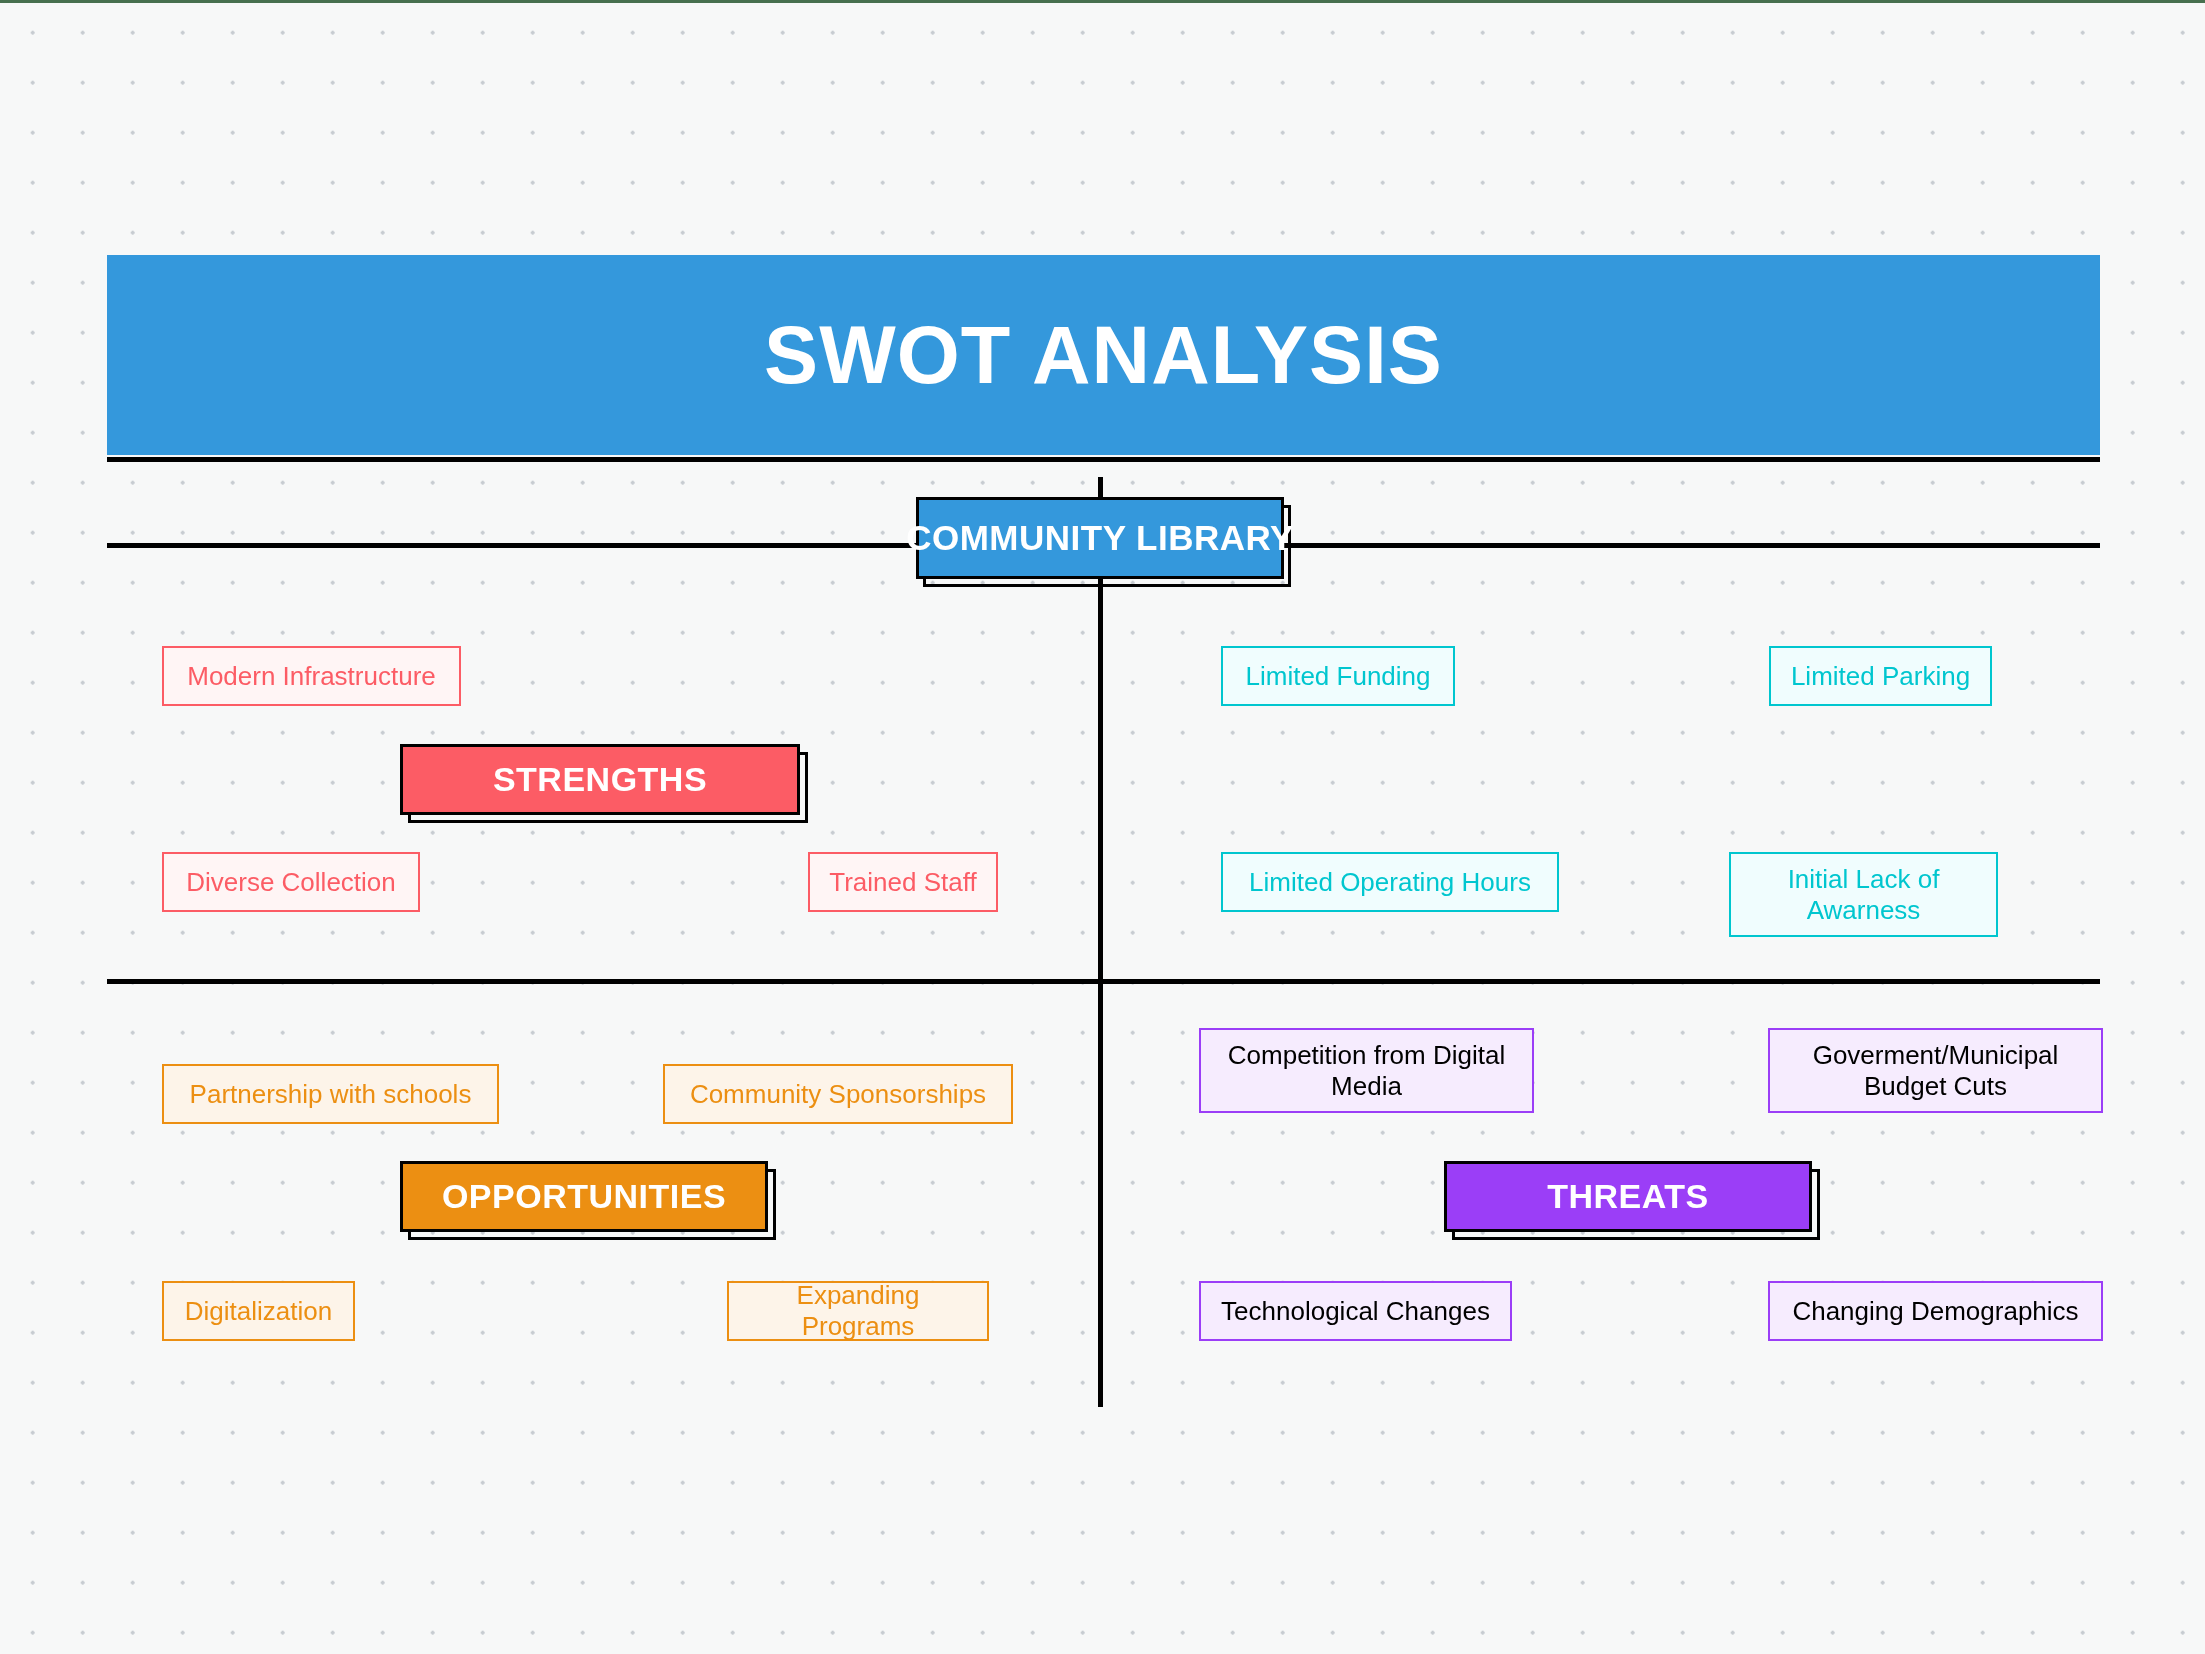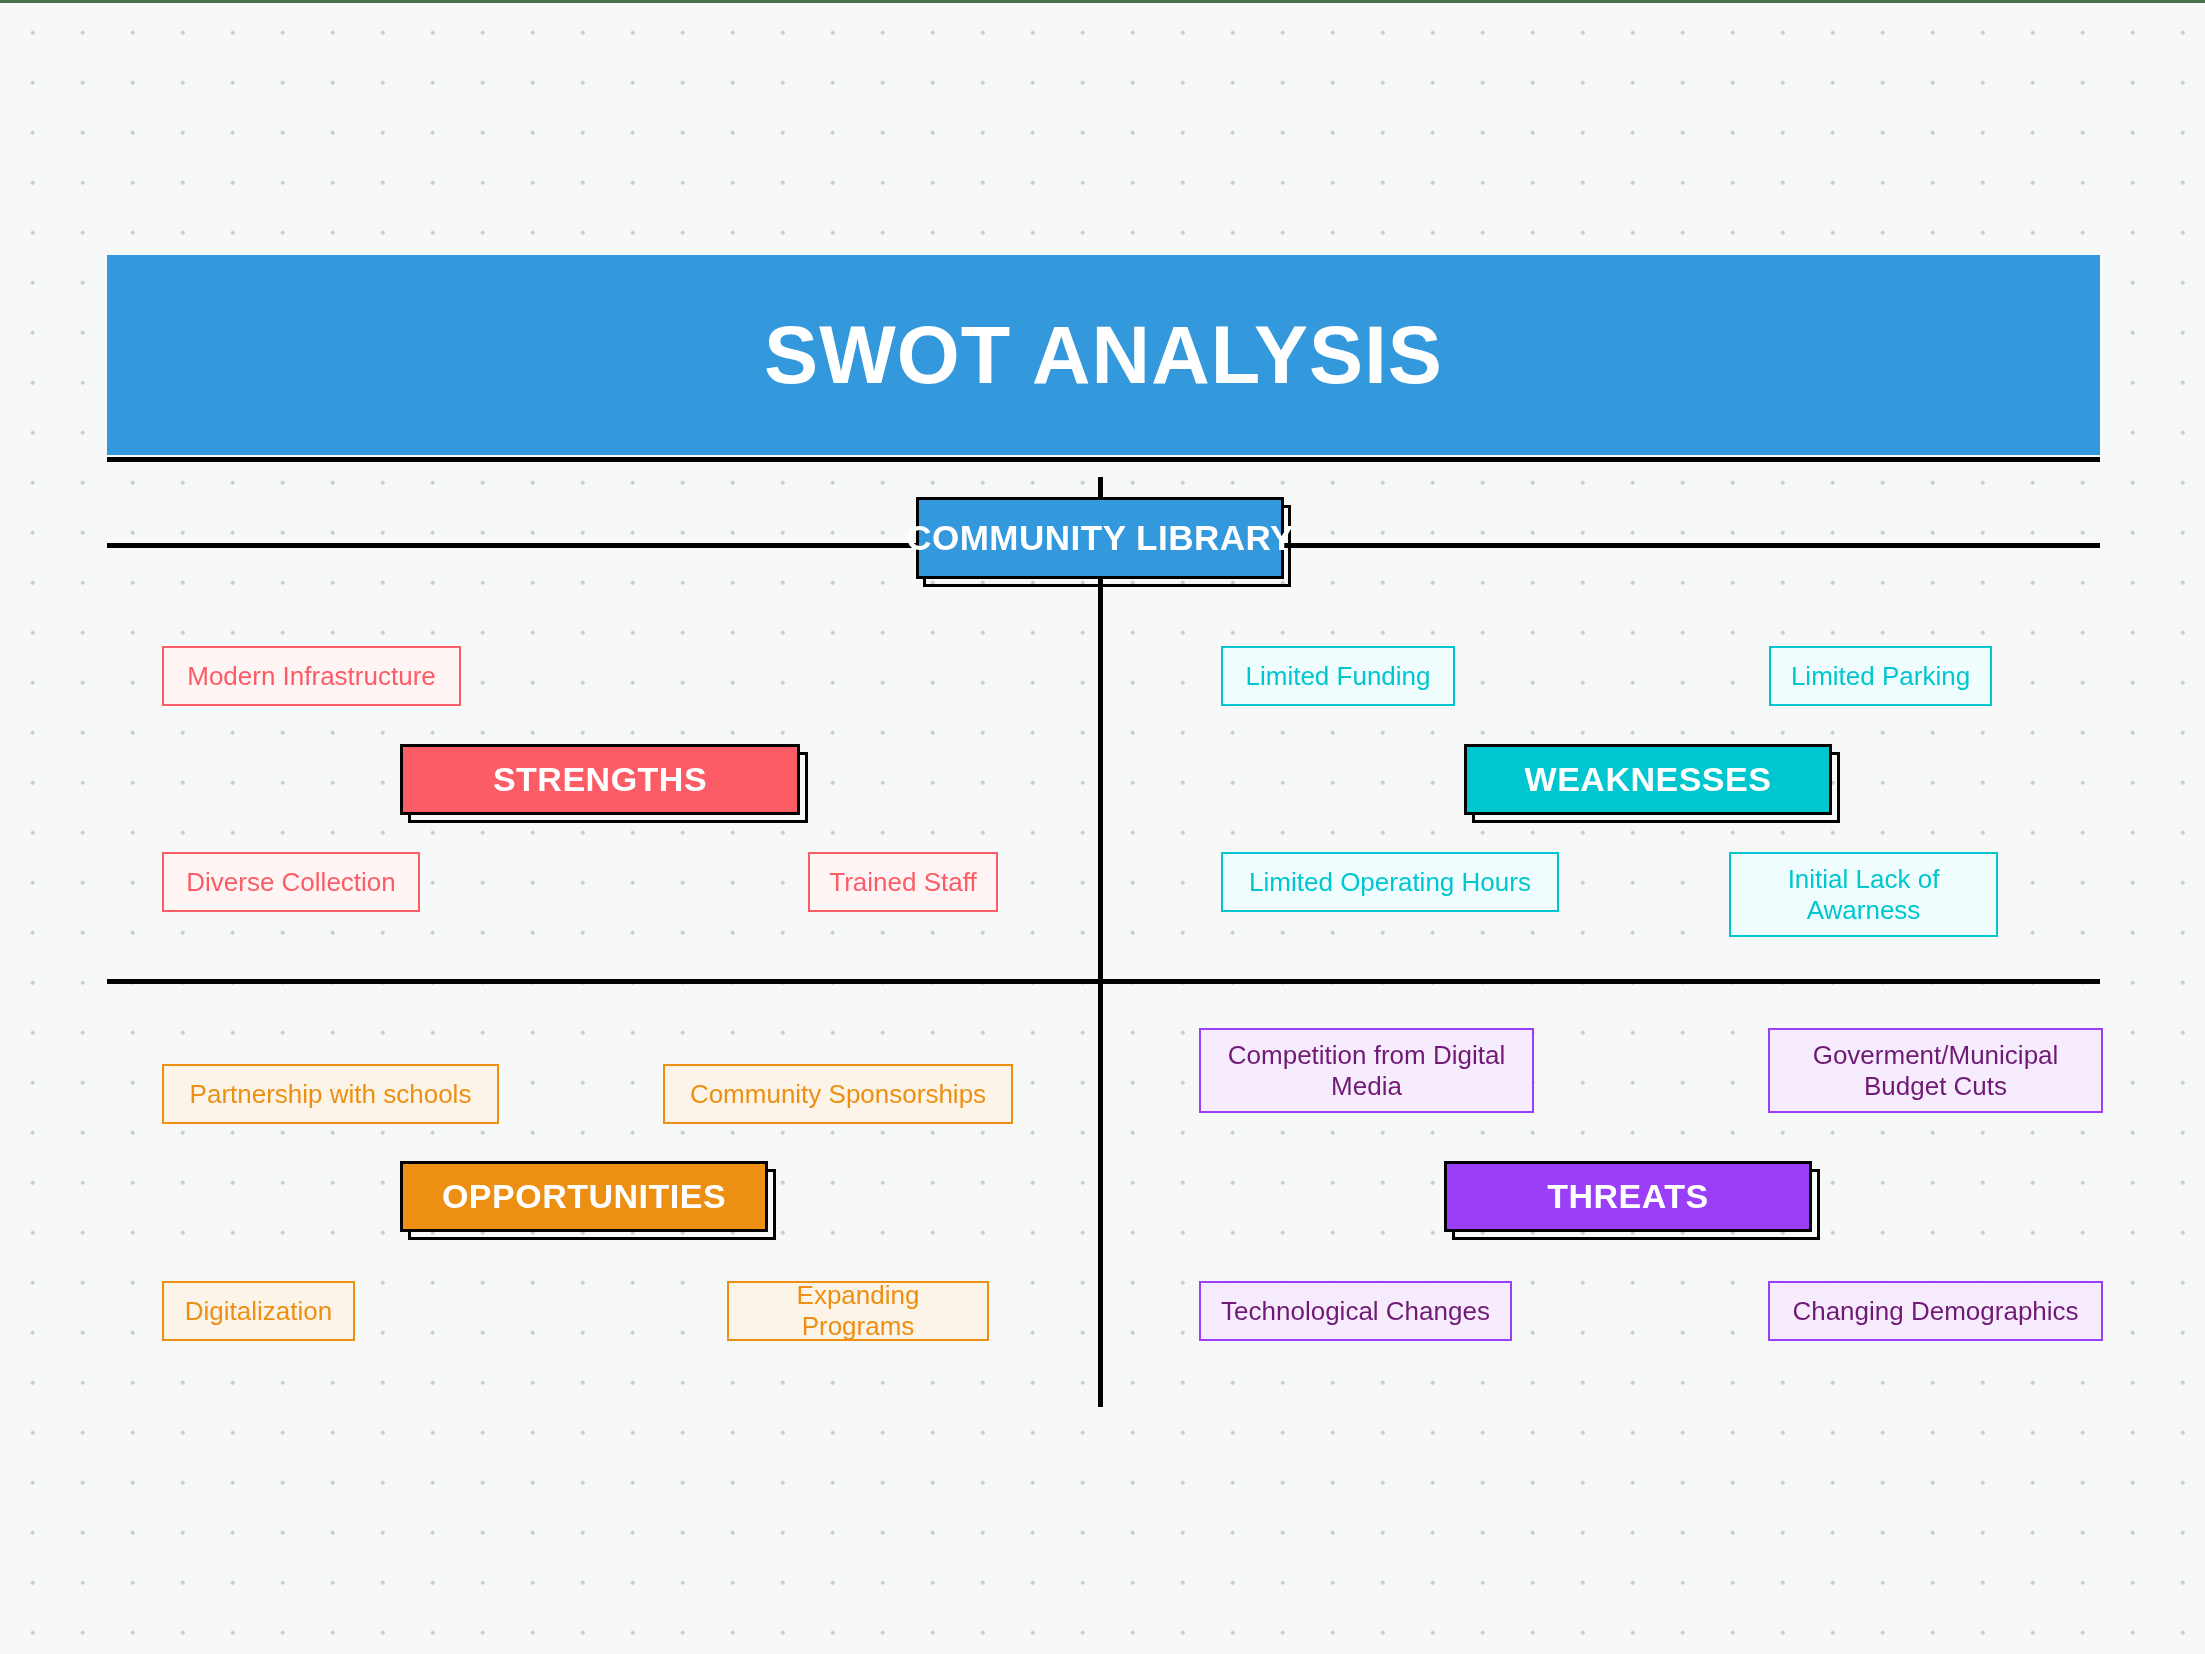--- a/index.html
+++ b/index.html
@@ -90,21 +90,21 @@
   .chip{
     position:absolute;
     border-width:2.2px;border-style:solid;box-sizing:border-box;
     display:flex;align-items:center;justify-content:center;
     text-align:center;line-height:1.18;
     font-size:26px;padding:0 7.7px;
   }
   .chip.s{border-color:#fc5c65;background:#fff5f5;color:#fc5c65;}
   .chip.w{border-color:#00c6cf;background:#f0fdfe;color:#00c6cf;}
   .chip.o{border-color:#ec8f12;background:#fdf4e9;color:#ec8f12;}
-  .chip.t{border-color:#9b3ef7;background:#f6ecfe;color:#701a75;}
+  .chip.t{border-color:#9b3ef7;background:#f6ecfe;color:#000000;}
 </style>
 </head>
 <body>
 
 <div id="canvas">
 
   <div class="topbar"></div>
 
   <div class="title-bar">
     <span class="title-text">SWOT ANALYSIS</span>
@@ -119,26 +119,20 @@
     <div class="shadow"></div>
     <div class="face">
       <span class="label">COMMUNITY LIBRARY</span>
     </div>
   </div>
 
   <div class="quad-label" id="quad-strengths">
     <div class="shadow"></div>
     <div class="face">
       <span class="label">STRENGTHS</span>
-    </div>
-  </div>
-  <div class="quad-label" id="quad-weaknesses">
-    <div class="shadow"></div>
-    <div class="face">
-      <span class="label">WEAKNESSES</span>
     </div>
   </div>
   <div class="quad-label" id="quad-opportunities">
     <div class="shadow"></div>
     <div class="face">
       <span class="label">OPPORTUNITIES</span>
     </div>
   </div>
   <div class="quad-label" id="quad-threats">
     <div class="shadow"></div>

